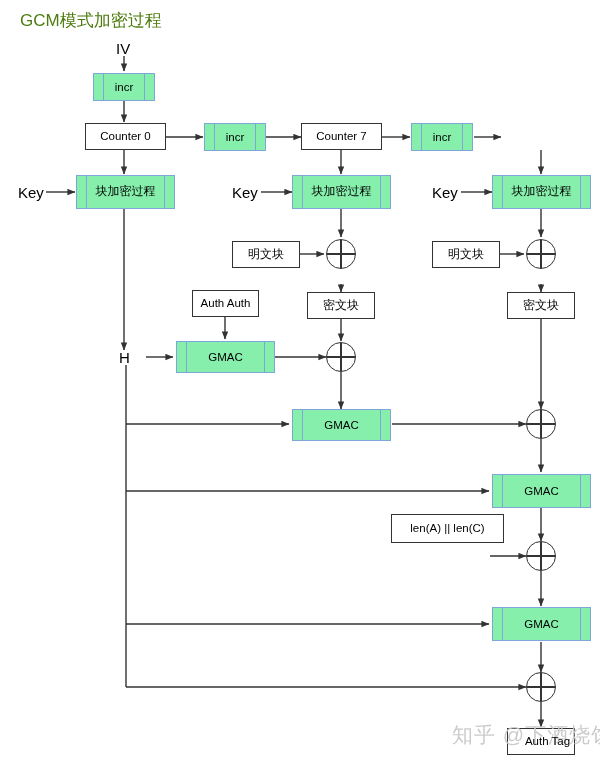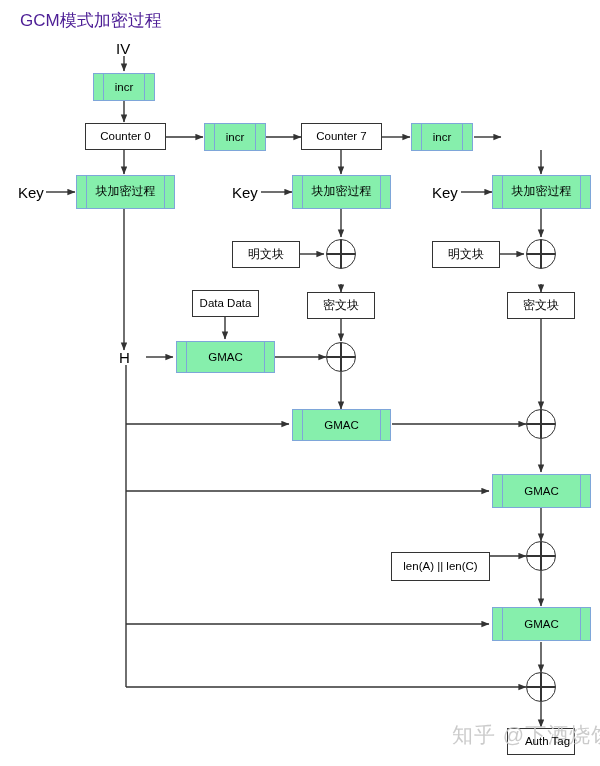--- a/index.html
+++ b/index.html
@@ -6,21 +6,21 @@
   body{
     width:600px;height:766px;position:relative;overflow:hidden;
     font-family:"Liberation Sans","DejaVu Sans",sans-serif;
     color:#000;
   }
   #stage{position:absolute;left:0;top:0;width:600px;height:766px;}
   svg#wires{position:absolute;left:0;top:0;width:600px;height:766px;}
 
   .title{
     position:absolute;left:20px;top:10px;
-    font-size:17px;line-height:22px;color:#4c1d95;white-space:nowrap;
+    font-size:17px;line-height:22px;color:#4d7c0f;white-space:nowrap;
   }
 
   
   .node{
     position:absolute;box-sizing:border-box;
     display:flex;align-items:center;justify-content:center;
     font-size:11.5px;line-height:1.1;text-align:center;
     white-space:nowrap;
   }
   .node.plain{
@@ -206,40 +206,40 @@
 
   <div class="node plain" style="left:432px;top:241px;width:68px;height:27px;">
     <span class="lbl cjk">明文块</span>
   </div>
   <div class="xor" style="left:526px;top:239px;"></div>
   <div class="node plain" style="left:507px;top:292px;width:68px;height:27px;">
     <span class="lbl cjk">密文块</span>
   </div>
 
   <div class="node plain" style="left:192px;top:290px;width:67px;height:27px;">
-    <span class="lbl">Data Data</span>
+    <span class="lbl">Auth Auth</span>
   </div>
 
   <div class="node proc" style="left:176px;top:341px;width:99px;height:32px;">
     <span class="lbl">GMAC</span>
   </div>
 
   <div class="xor" style="left:326px;top:342px;"></div>
 
   <div class="node proc" style="left:292px;top:409px;width:99px;height:32px;">
     <span class="lbl">GMAC</span>
   </div>
 
   <div class="xor" style="left:526px;top:409px;"></div>
 
   <div class="node proc" style="left:492px;top:474px;width:99px;height:34px;">
     <span class="lbl">GMAC</span>
   </div>
 
-  <div class="node plain" style="left:391px;top:552px;width:99px;height:29px;">
+  <div class="node plain" style="left:391px;top:514px;width:113px;height:29px;">
     <span class="lbl">len(A) || len(C)</span>
   </div>
   <div class="xor" style="left:526px;top:541px;"></div>
 
   <div class="node proc" style="left:492px;top:607px;width:99px;height:34px;">
     <span class="lbl">GMAC</span>
   </div>
 
   <div class="xor" style="left:526px;top:672px;"></div>
 

